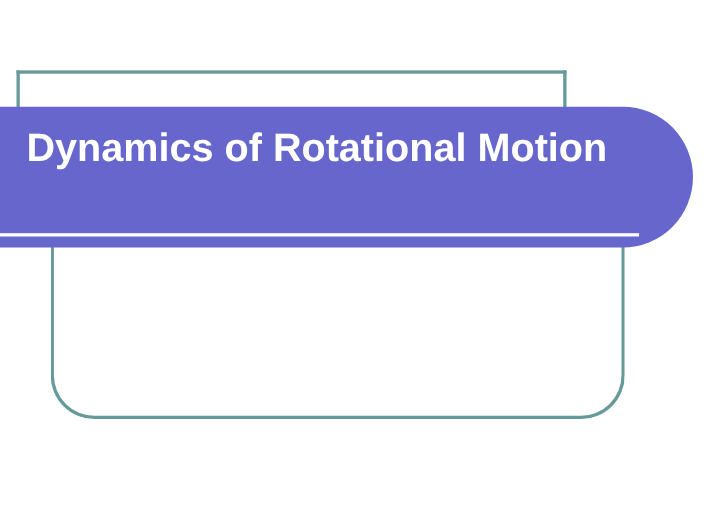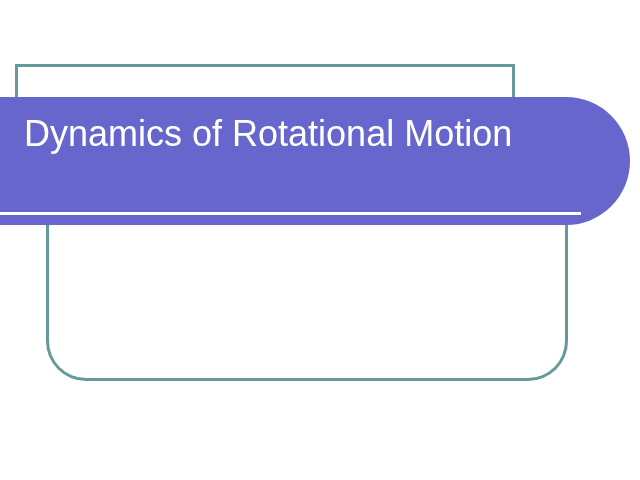--- a/index.html
+++ b/index.html
@@ -1,21 +1,21 @@
 <!DOCTYPE html>
 <html><head>
 <meta charset="utf-8">
 <style>
   html,body{margin:0;padding:0;}
   body{width:640px;height:480px;background:#ffffff;position:relative;overflow:hidden;font-family:"Liberation Sans",sans-serif;}
   .top-rect{position:absolute;left:15px;top:64px;width:500px;height:40px;border:3px solid #669999;border-bottom:none;box-sizing:border-box;}
   .bottom-rect{position:absolute;left:46px;top:200px;width:522px;height:181px;border:3px solid #669999;border-top:none;border-radius:0 0 40px 40px;box-sizing:border-box;}
   .banner{position:absolute;left:0;top:97px;width:630px;height:128px;background:#6666cc;border-radius:0 64px 64px 0;}
   .banner-line{position:absolute;left:0;top:212px;width:581px;height:3px;background:#ffffff;}
-  .title{position:absolute;left:24px;top:111px;width:560px;color:#ffffff;font-size:36px;line-height:46px;font-weight:normal;margin:0;}
+  .title{position:absolute;left:24px;top:111px;width:560px;color:#ffffff;font-size:36px;line-height:46px;font-weight:bold;margin:0;}
 </style>
 </head>
 <body>
 
 <div class="top-rect"></div>
 <div class="bottom-rect"></div>
 <div class="banner"></div>
 <div class="banner-line"></div>
 <h1 class="title">Dynamics of Rotational Motion</h1>
 

